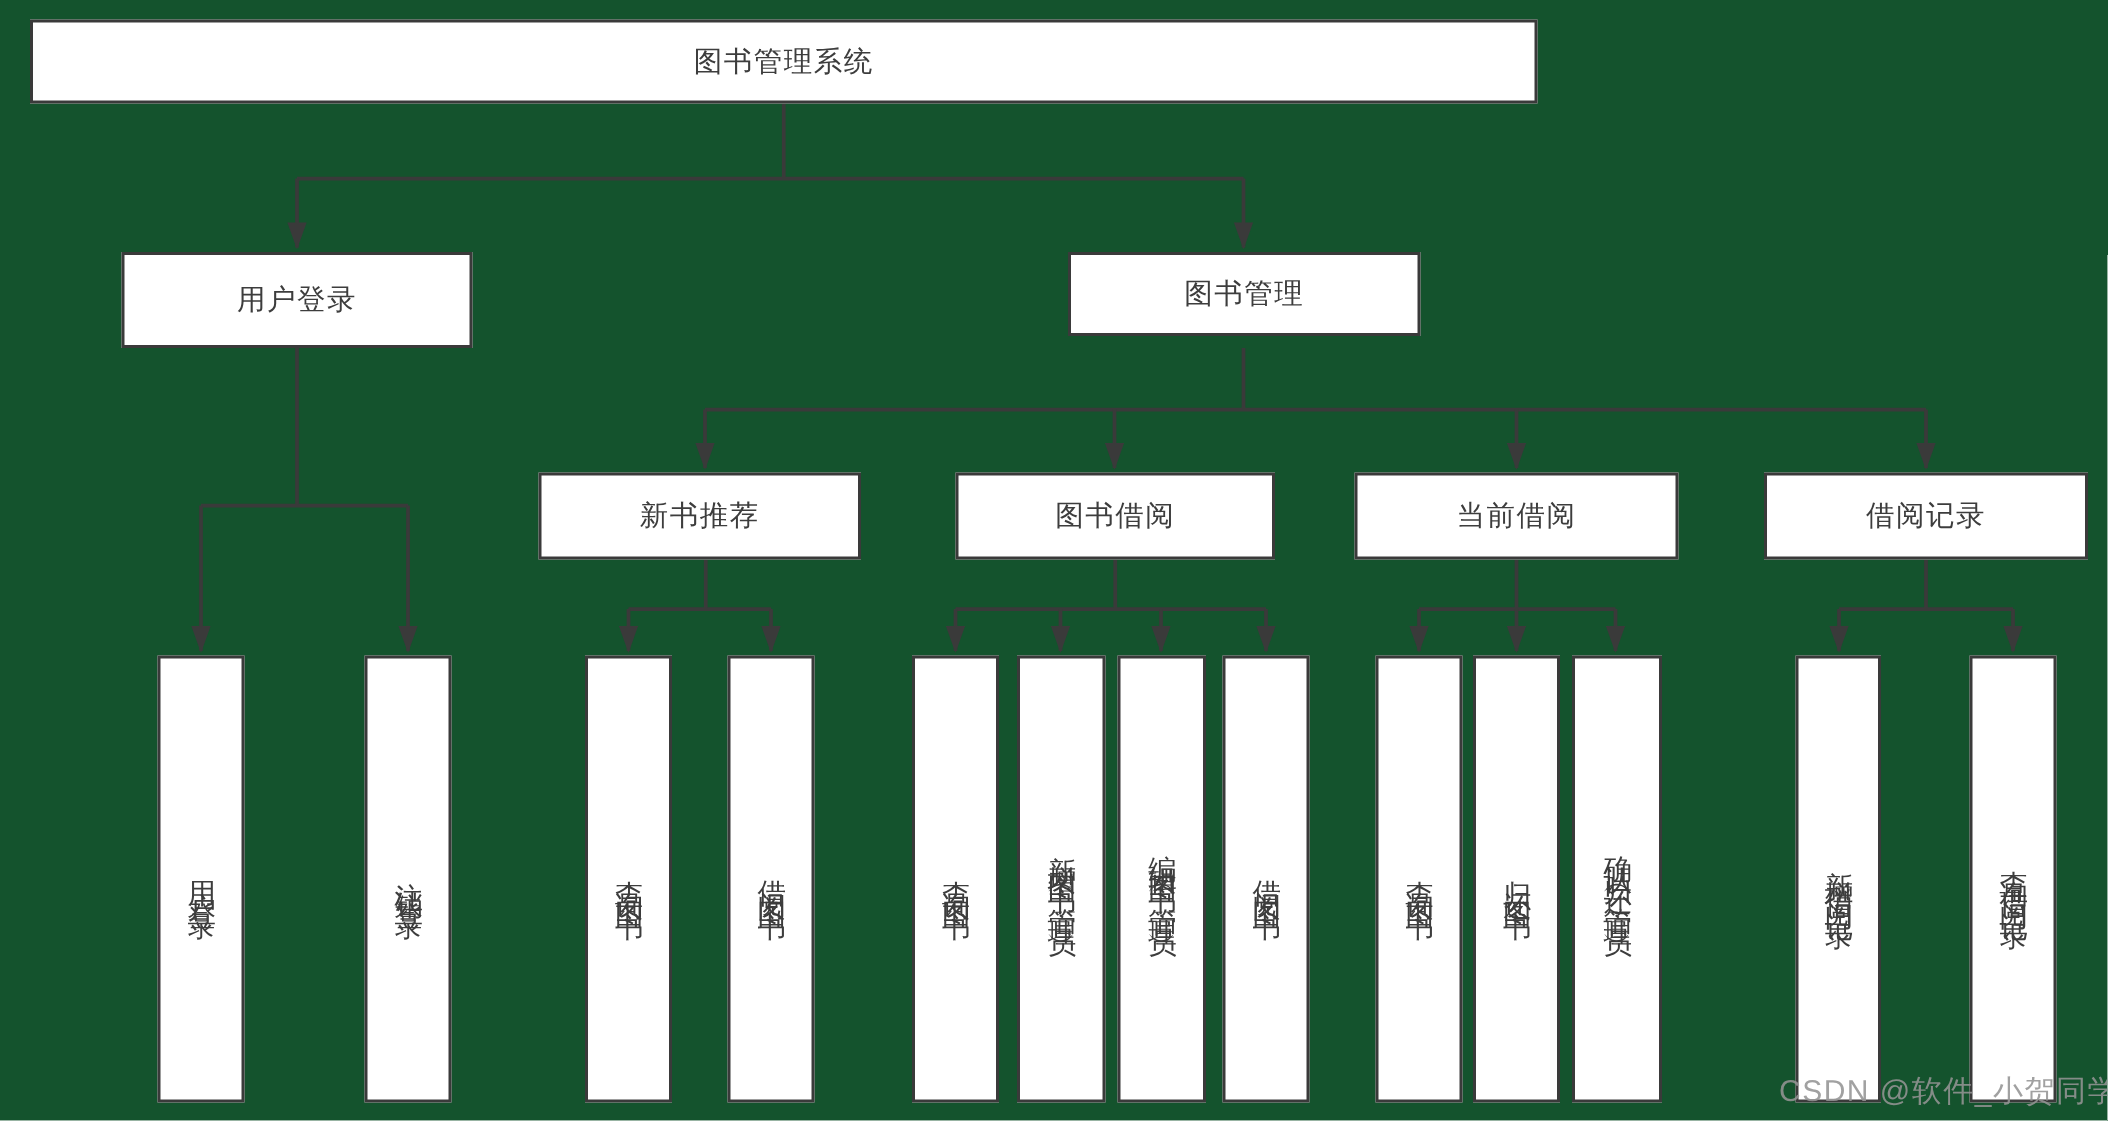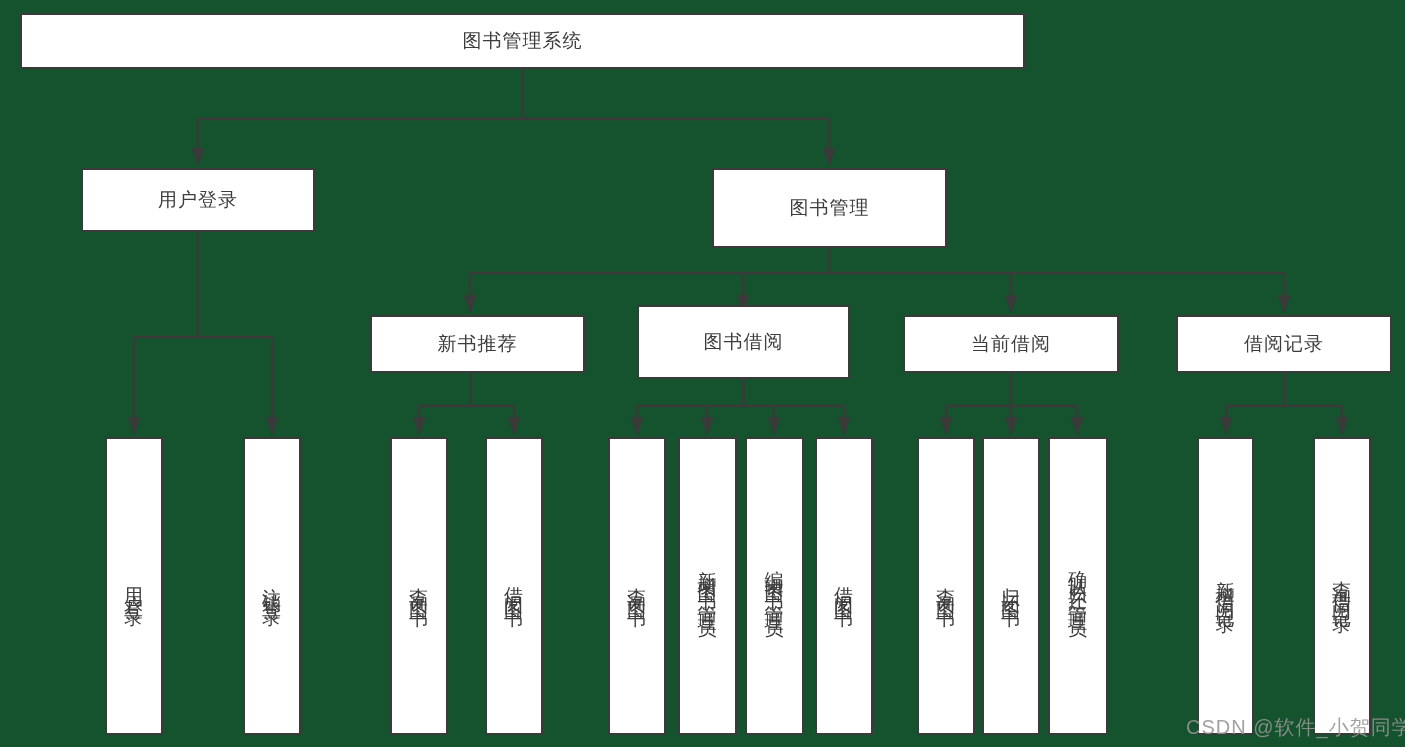--- a/index.html
+++ b/index.html
@@ -99,24 +99,24 @@
 
       <path d="M1284,373 L1284,406 M1226,406 L1342,406"></path>
       <line x1="1226" y1="406" x2="1226" y2="434" marker-end="url(#arrow)"></line>
       <line x1="1342" y1="406" x2="1342" y2="434" marker-end="url(#arrow)"></line>
     </g>
   </svg>
 
   <div class="box hbox" style="left:20px; top:13px; width:1005px; height:56px;">图书管理系统</div>
 
   <div class="box hbox" style="left:81px; top:168px; width:234px; height:64px;">用户登录</div>
-  <div class="box hbox" style="left:712px; top:168px; width:235px; height:80px;">图书管理</div>
+  <div class="box hbox" style="left:712px; top:168px; width:235px; height:56px;">图书管理</div>
 
-  <div class="box hbox" style="left:370px; top:315px; width:215px; height:58px;">新书推荐</div>
-  <div class="box hbox" style="left:637px; top:305px; width:213px; height:74px;">图书借阅</div>
+  <div class="box hbox" style="left:359px; top:315px; width:215px; height:58px;">新书推荐</div>
+  <div class="box hbox" style="left:637px; top:315px; width:213px; height:58px;">图书借阅</div>
   <div class="box hbox" style="left:1176px; top:315px; width:216px; height:58px;">借阅记录</div>
   <div class="box hbox" style="left:903px; top:315px; width:216px; height:58px;">当前借阅</div>
 
   <div class="box vbox" style="left:105px; top:437px; width:58px; height:298px;">用户登录</div>
   <div class="box vbox" style="left:243px; top:437px; width:58px; height:298px;">注销登录</div>
 
   <div class="box vbox" style="left:390px; top:437px; width:58px; height:298px;">查询图书</div>
   <div class="box vbox" style="left:485px; top:437px; width:58px; height:298px;">借阅图书</div>
 
   <div class="box vbox" style="left:608px; top:437px; width:58px; height:298px;">查询图书</div>

